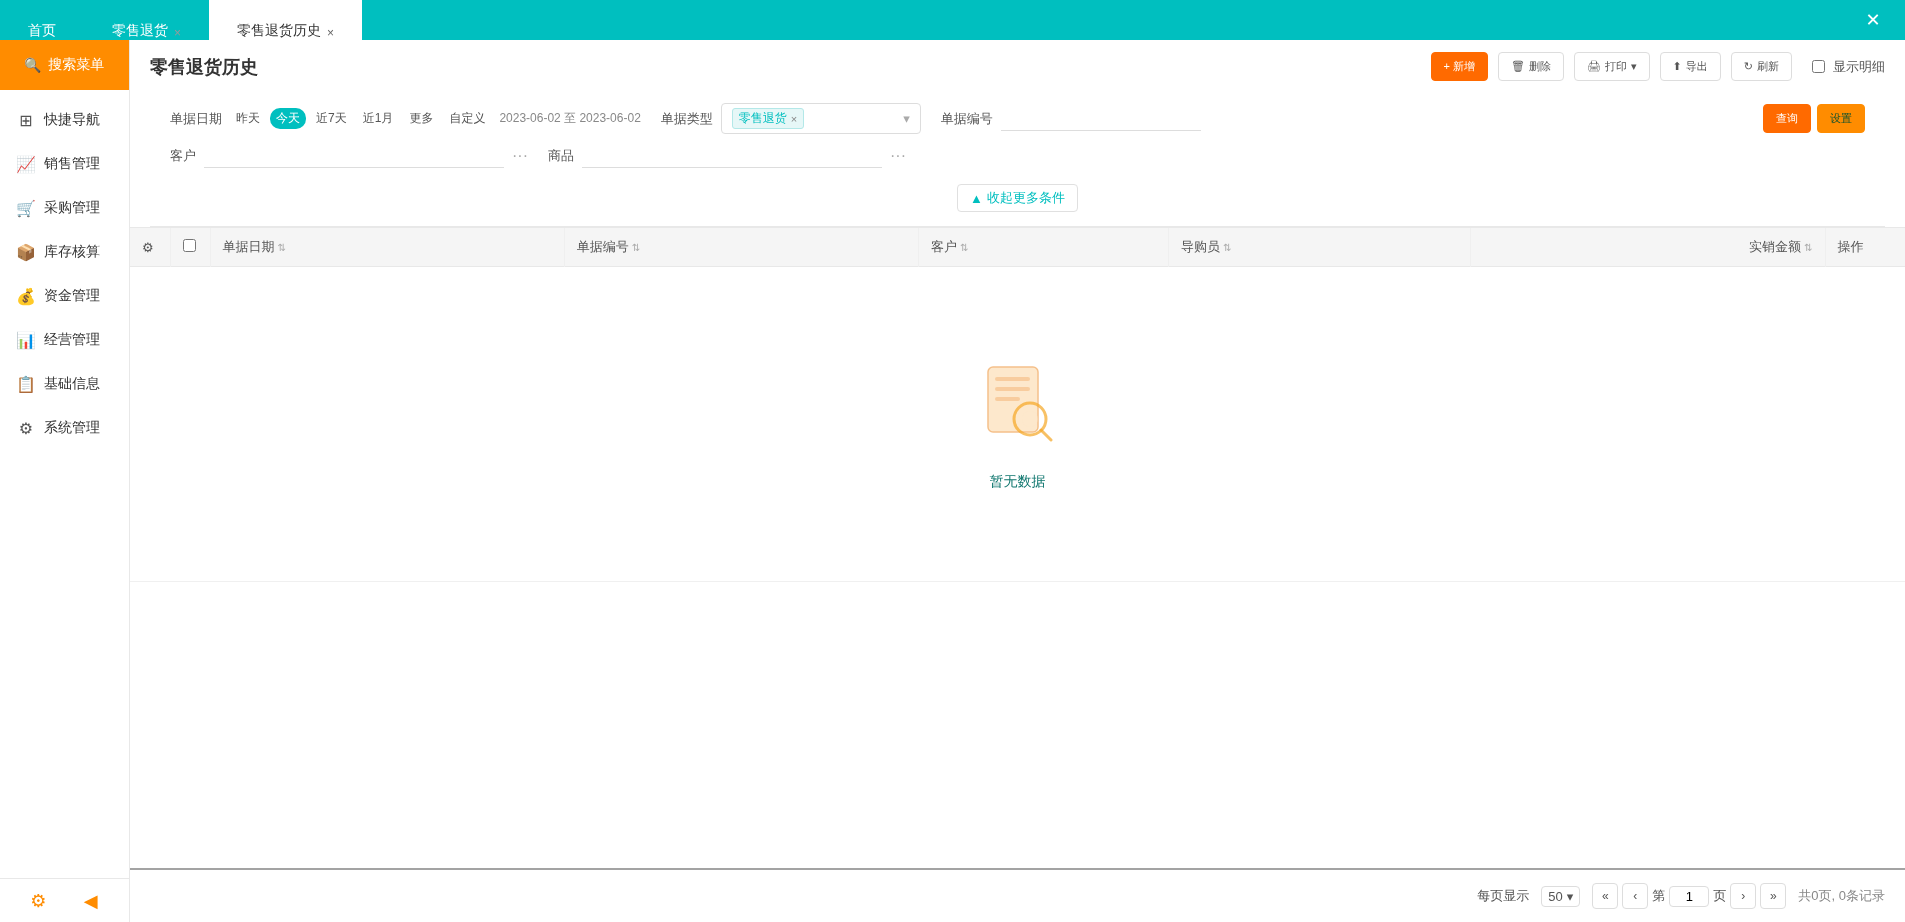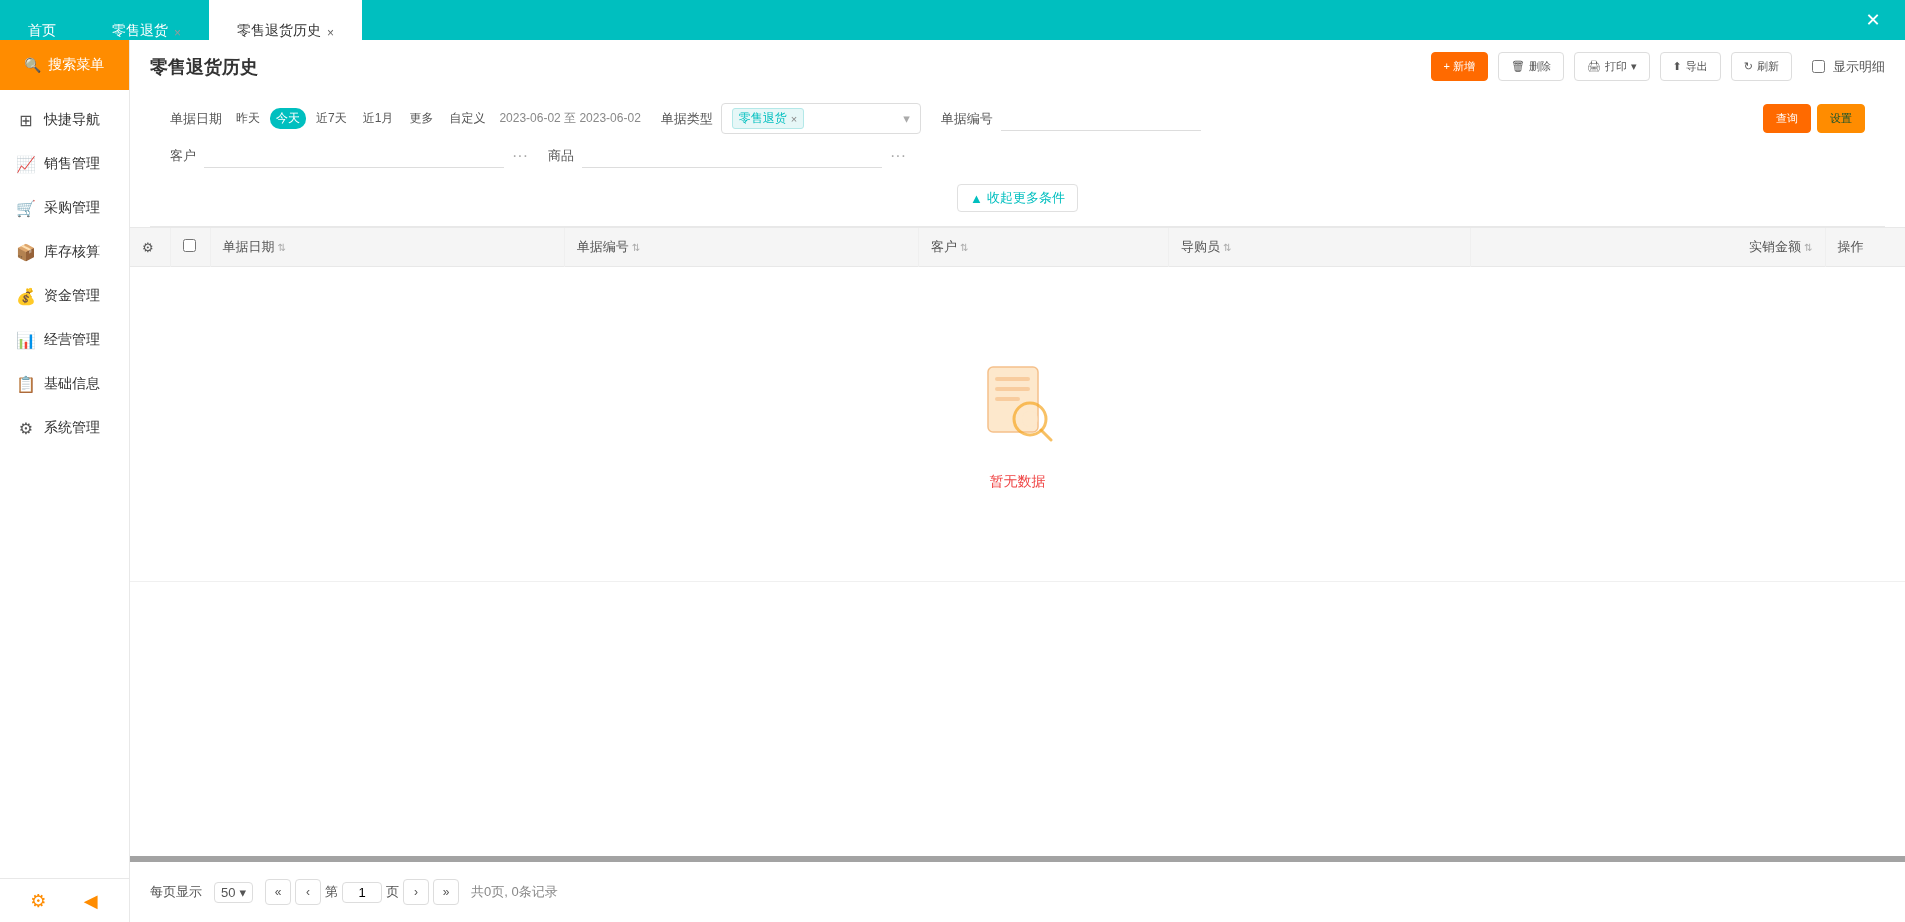--- a/index.html
+++ b/index.html
@@ -345,29 +345,30 @@
       justify-content: center;
       padding: 80px 0;
       color: #ccc;
       font-size: 14px;
     }
     .empty-icon {
       width: 100px;
       height: 100px;
       margin-bottom: 16px;
     }
-    .empty-text { color: #ef4444; }
+    .empty-text { color: #0f766e; }
 
     
     .pagination-bar {
-      height: 66px;
-      background: #fff;
-      border-top: 6px solid #a3a3a3;
-      display: flex;
-      align-items: center;
+      height: 54px;
+      background: #fff;
+      border-top: 2px solid #a3a3a3;
+      display: flex;
+      align-items: center;
+      justify-content: flex-end;
       padding: 0 20px;
       gap: 12px;
       font-size: 13px;
       color: #555;
       flex-shrink: 0;
     }
     .page-size-select {
       display: flex;
       align-items: center;
       gap: 4px;

